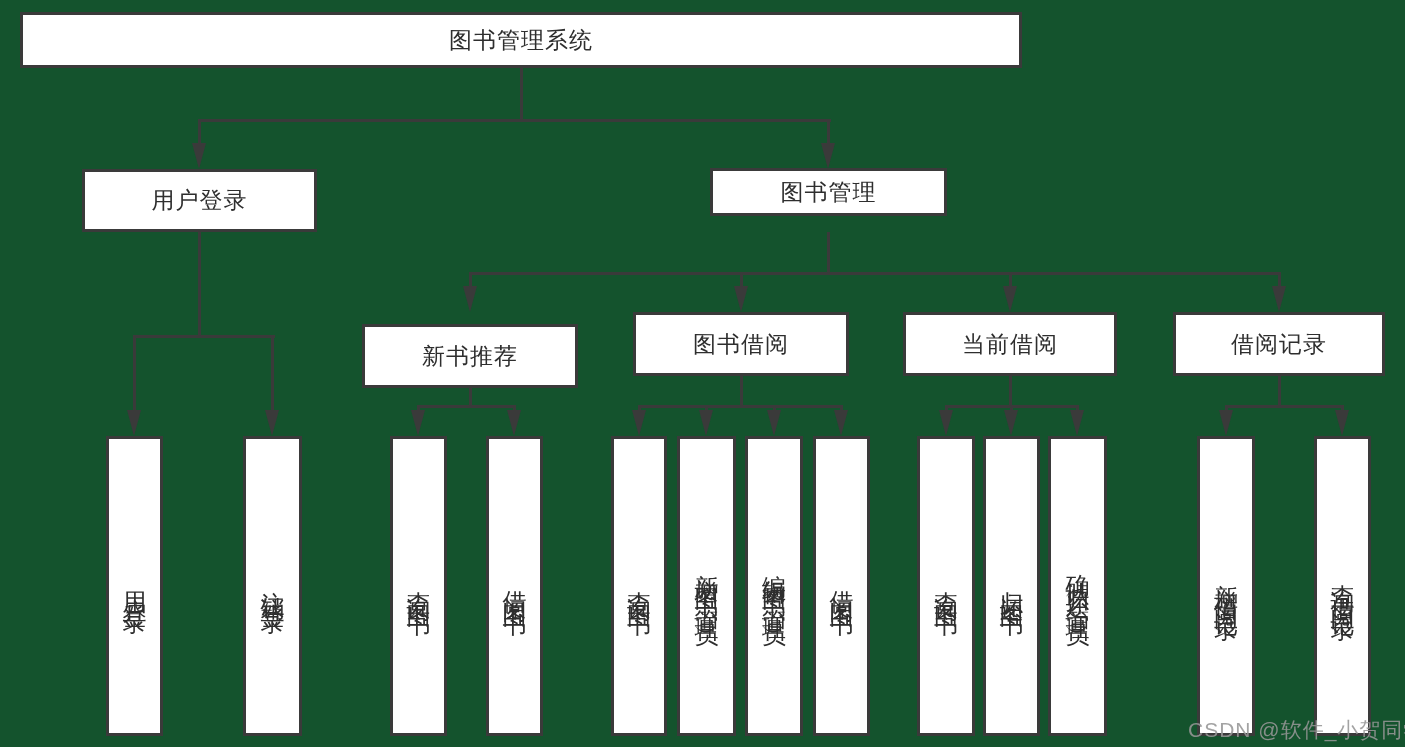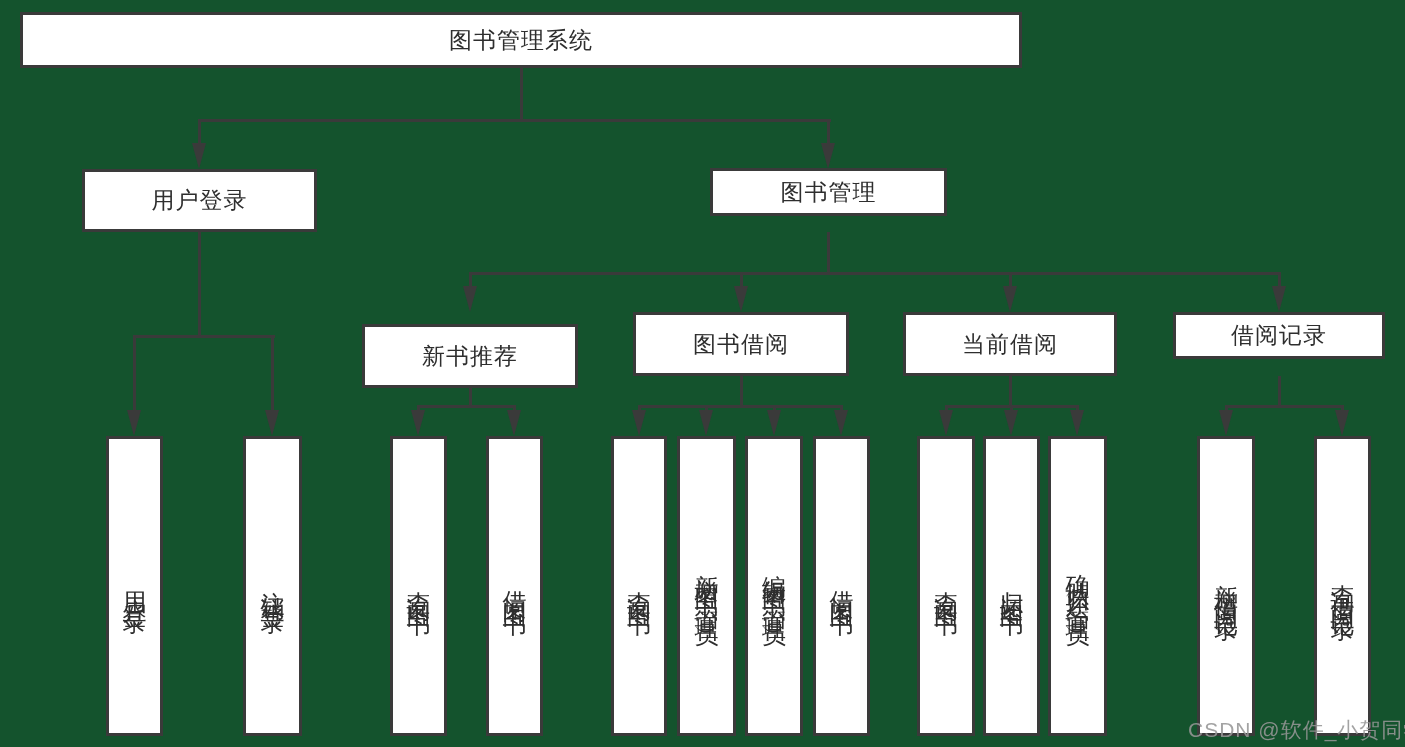--- a/index.html
+++ b/index.html
@@ -50,21 +50,21 @@
     white-space:nowrap;
   }
 
   
   .n-root        {left:20px;  top:12px;  width:1002px; height:56px;}
   .n-user-login  {left:82px;  top:169px; width:235px;  height:63px;}
   .n-book-mgmt   {left:710px; top:168px; width:237px;  height:48px;}
   .n-new-book    {left:362px; top:312px; width:216px;  height:64px;margin-top:12px;}
   .n-borrow      {left:633px; top:312px; width:216px;  height:64px;}
   .n-current     {left:903px; top:312px; width:214px;  height:64px;}
-  .n-record      {left:1173px;top:312px; width:212px;  height:47px;}
+  .n-record      {left:1173px;top:312px; width:212px;  height:64px;}
   .leaf{top:436px;height:300px;}
   .n-login      {left:106px;  width:57px;}
   .n-logout     {left:243px;  width:59px;}
   .n-nb-query   {left:390px;  width:57px;}
   .n-nb-borrow  {left:486px;  width:57px;}
   .n-bb-query   {left:611px;  width:56px;}
   .n-bb-add     {left:677px;  width:59px;}
   .n-bb-edit    {left:745px;  width:58px;}
   .n-bb-borrow  {left:813px;  width:57px;}
   .n-cb-query   {left:917px;  width:58px;}

